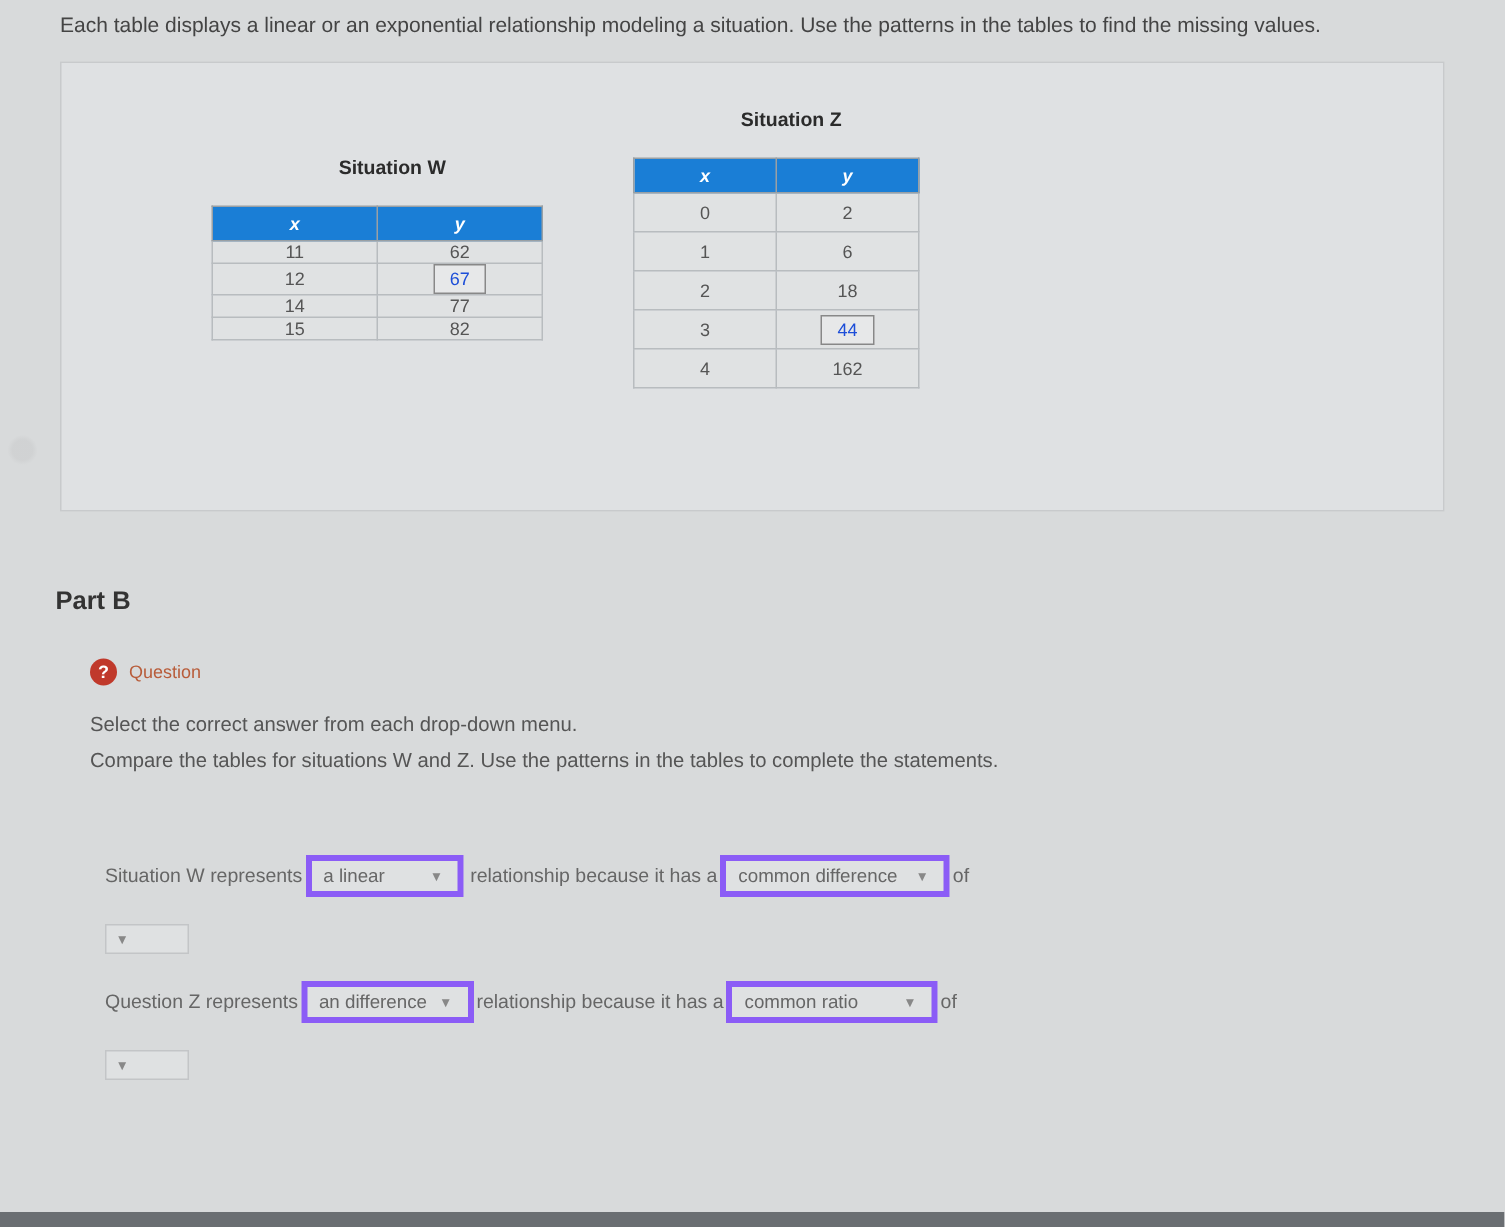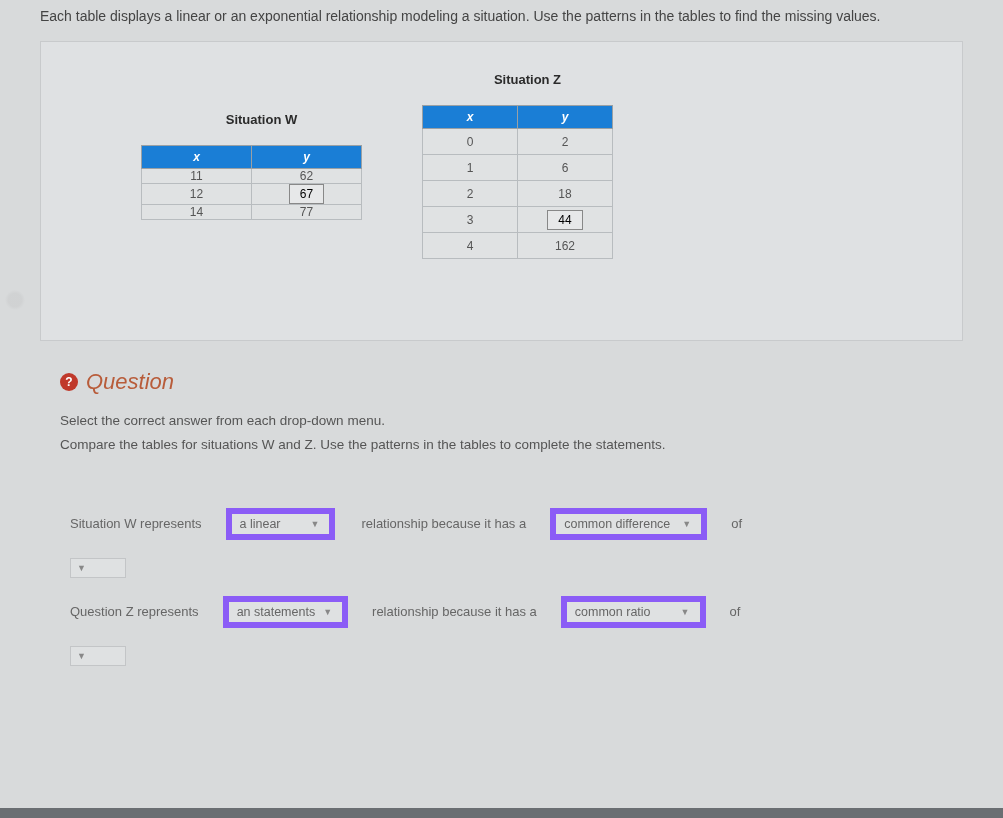--- a/index.html
+++ b/index.html
@@ -67,21 +67,21 @@
     width: 110px;
   }
   table.data.small th { width: 95px; }
   table.data.small td { width: 95px; height: 26px; }
   .cell-input {
     display: inline-block;
     border: 1px solid #888;
     background: #e7e8e9;
     padding: 2px 10px;
     min-width: 34px;
-    color: #000000;
+    color: #1d4ed8;
     font-size: 12px;
   }
   .partb {
     margin-top: 50px;
     font-weight: bold;
     font-size: 17px;
     color: #333;
     margin-left: -3px;
   }
   .question-header {
@@ -98,47 +98,46 @@
     background: #c0392b;
     color: #fff;
     font-weight: bold;
     font-size: 12px;
     display: inline-flex;
     align-items: center;
     justify-content: center;
   }
   .q-text {
     color: #b85c3a;
-    font-size: 22px;
-    font-style: italic;
+    font-size: 12px;
   }
   .q-desc {
     margin-top: 14px;
     margin-left: 20px;
     color: #555;
     line-height: 1.8;
     font-size: 13.5px;
   }
   .answer-area {
     margin-top: 50px;
     margin-left: 30px;
     font-size: 13px;
     color: #666;
   }
   .answer-line {
     margin-bottom: 14px;
     display: flex;
     align-items: center;
     flex-wrap: wrap;
-    gap: 24px;
+    gap: 2px;
   }
   .dropdown {
     display: inline-flex;
     align-items: center;
-    border: 6px solid #8b5cf6;
+    border: 4px solid #8b5cf6;
     background: #dfe1e2;
     padding: 3px 6px 3px 8px;
     color: #666;
     font-size: 12.5px;
     position: relative;
   }
   .dropdown .arrow {
     font-size: 9px;
     color: #888;
     margin-right: 4px;
@@ -194,20 +193,24 @@
               <td>62</td>
             </tr>
             <tr>
               <td>12</td>
               <td><span class="cell-input">67</span></td>
             </tr>
             <tr>
               <td>14</td>
               <td>77</td>
             </tr>
+            <tr>
+              <td>15</td>
+              <td>82</td>
+            </tr>
           </tbody>
         </table>
       </div>
 
       <div class="situation">
         <div class="situation-title">Situation Z</div>
         <table class="data small">
           <thead>
             <tr>
               <th>x</th>
@@ -234,20 +237,21 @@
             <tr>
               <td>4</td>
               <td>162</td>
             </tr>
           </tbody>
         </table>
       </div>
     </div>
   </div>
 
+  <div class="partb">Part B</div>
 
   <div class="question-header">
     <span class="q-icon">?</span>
     <span class="q-text">Question</span>
   </div>
 
   <div class="q-desc">
     <div>Select the correct answer from each drop-down menu.</div>
     <div>Compare the tables for situations W and Z. Use the patterns in the tables to complete the statements.</div>
   </div>
@@ -266,21 +270,21 @@
       </span>
       <span>of</span>
     </div>
     <div class="small-drop" style="margin-bottom:18px;margin-left:0">
       <span class="arrow">▼</span>
     </div>
 
     <div class="answer-line">
       <span>Question Z represents</span>
       <span class="dropdown">
-        <span>an statements</span>
+        <span>an difference</span>
         <span class="arrow" style="margin-left:8px">▼</span>
       </span>
       <span>relationship because it has a</span>
       <span class="dropdown">
         <span>common ratio</span>
         <span class="arrow" style="margin-left:30px">▼</span>
       </span>
       <span>of</span>
     </div>
     <div class="small-drop">

